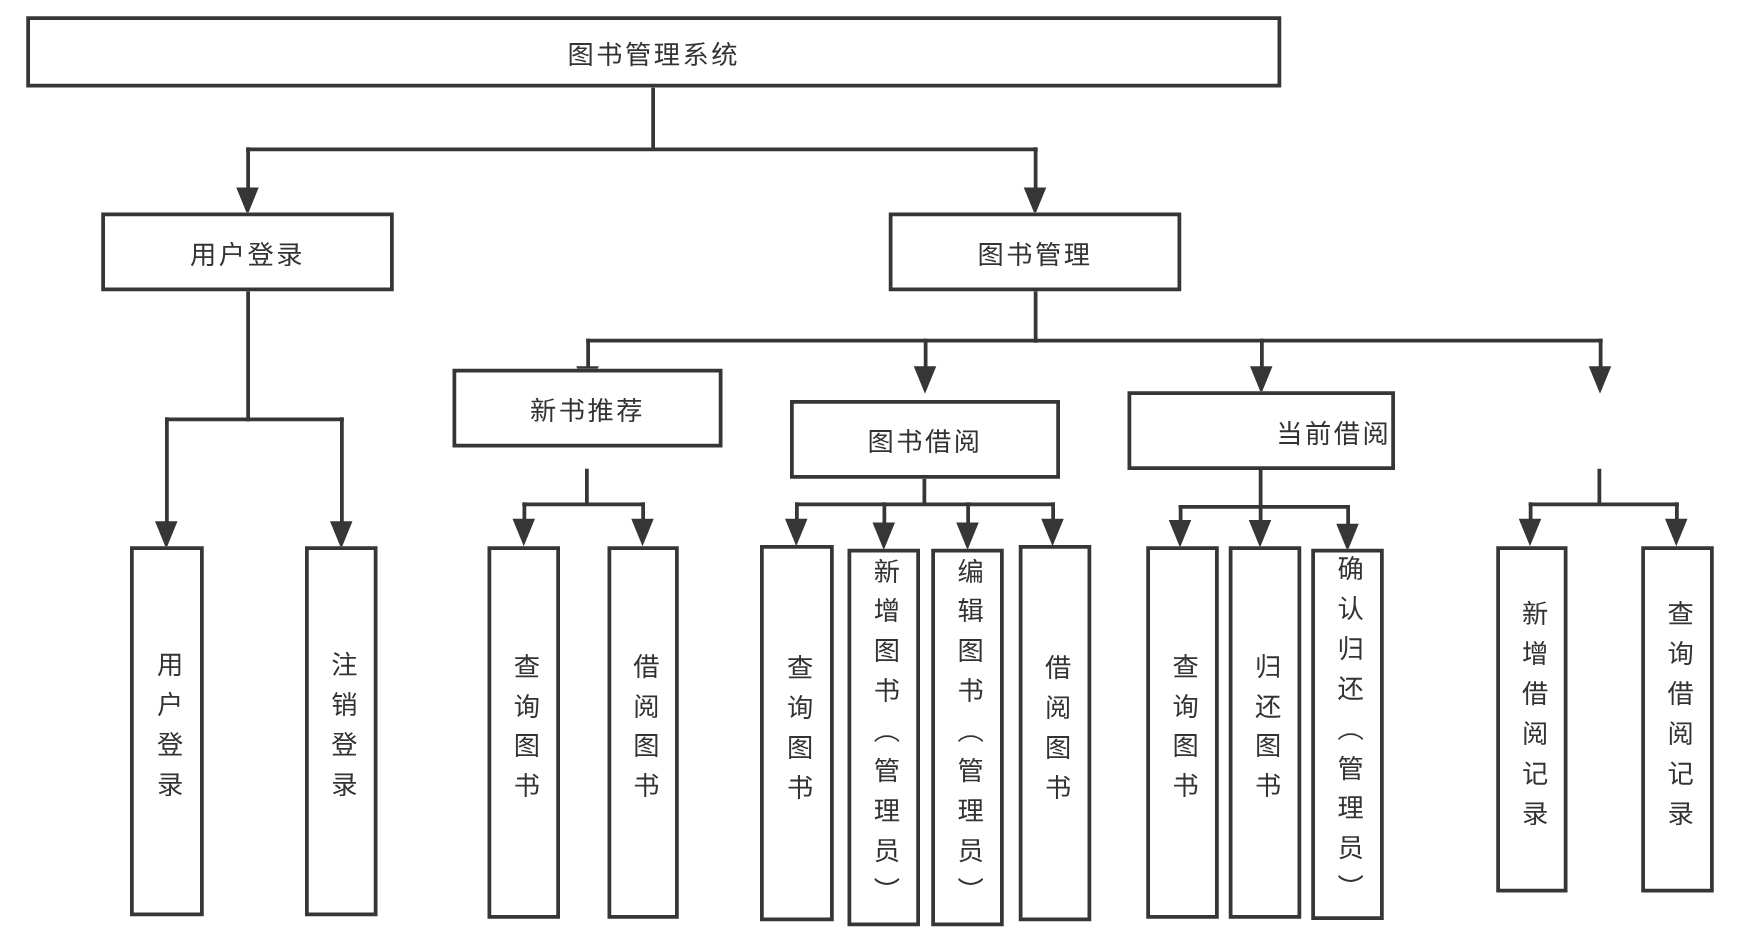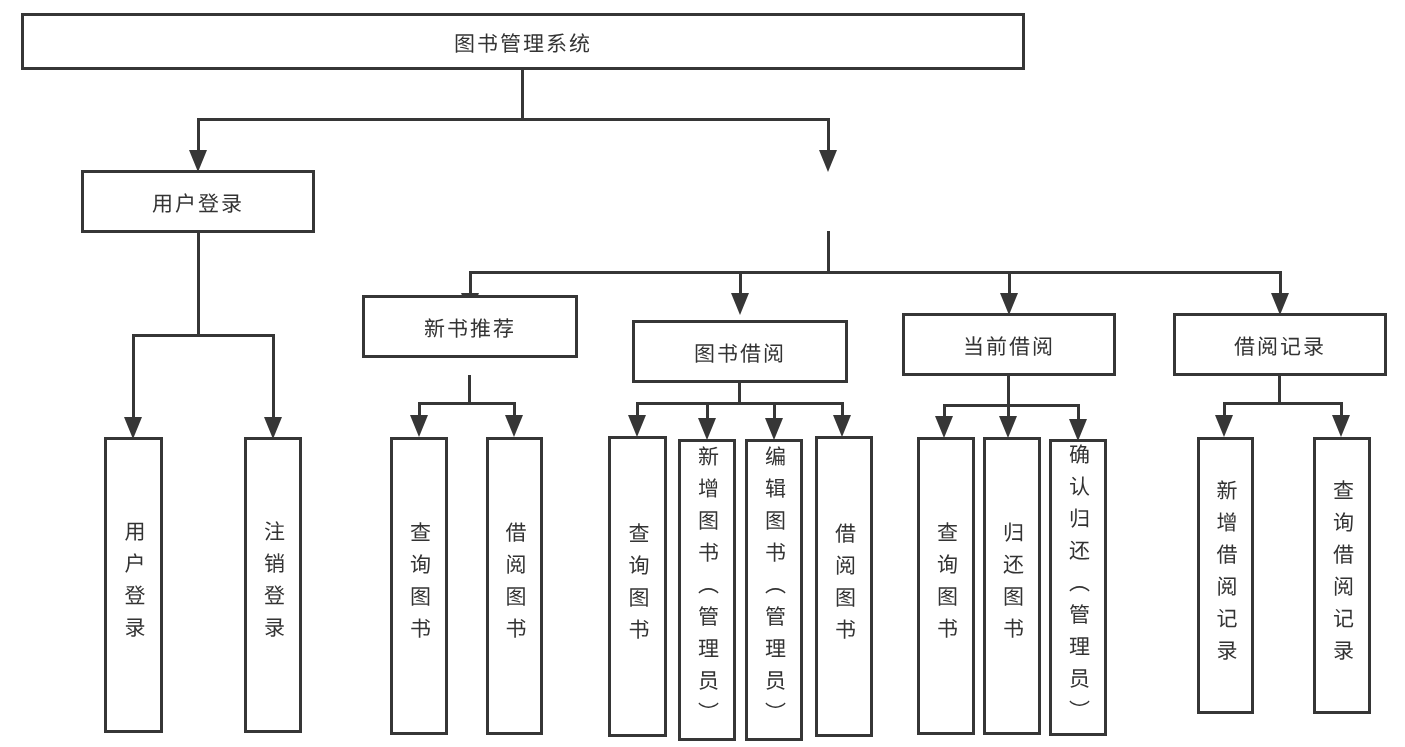--- a/index.html
+++ b/index.html
@@ -46,36 +46,36 @@
 <div class="stage">
 
   <div class="box" style="left:21px;top:13px;width:1004px;height:57px;">
     <span>图书管理系统</span>
   </div>
 
   <div class="box" style="left:81px;top:170px;width:234px;height:63px;">
     <span>用户登录</span>
   </div>
 
+  <div class="box" style="left:711px;top:170px;width:234px;height:63px;">
+    <span>图书管理</span>
+  </div>
 
   <div class="box" style="left:362px;top:295px;width:216px;height:63px;">
     <span>新书推荐</span>
   </div>
 
   <div class="box" style="left:632px;top:320px;width:216px;height:63px;">
     <span>图书借阅</span>
   </div>
 
-  <div class="box" style="left:902px;top:313px;width:214px;height:63px;">
+  <div class="box" style="left:902px;top:313px;width:214px;height:63px;justify-content:flex-end;">
     <span>当前借阅</span>
   </div>
 
-  <div class="box" style="left:1173px;top:313px;width:214px;height:63px;">
-    <span>借阅记录</span>
-  </div>
 
   <div class="box vbox" style="left:104px;top:437px;width:59px;height:296px;">
     <span>用户登录</span>
   </div>
   <div class="box vbox" style="left:244px;top:437px;width:58px;height:296px;">
     <span>注销登录</span>
   </div>
 
   <div class="box vbox" style="left:390px;top:437px;width:58px;height:298px;">
     <span>查询图书</span>

